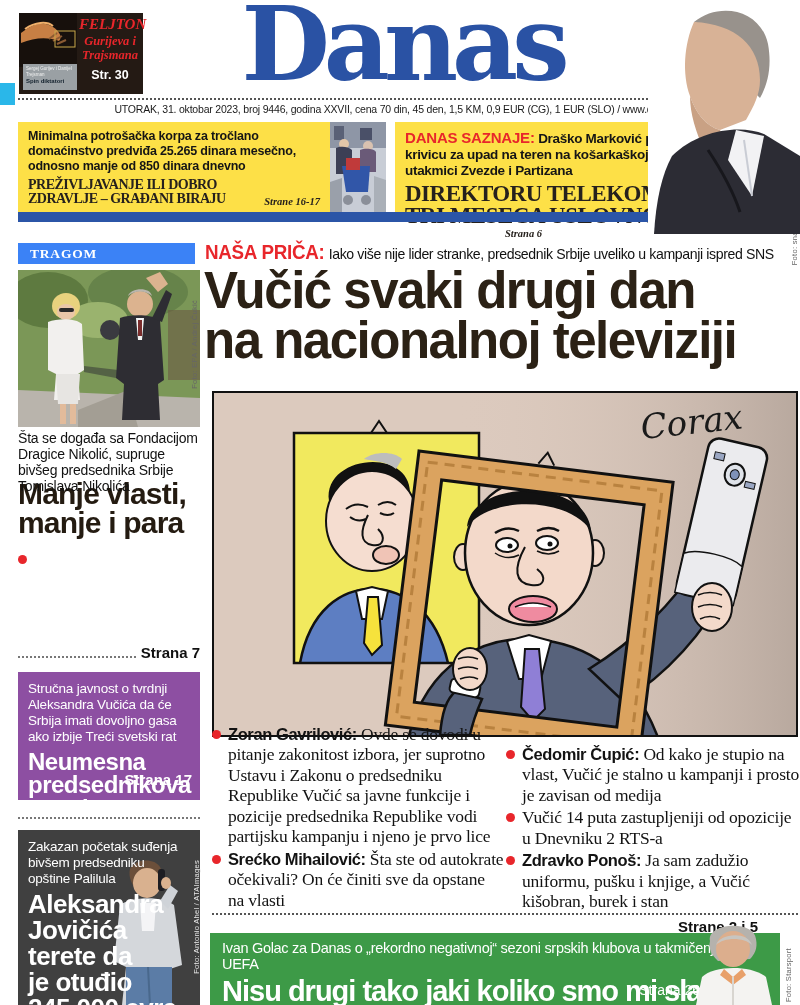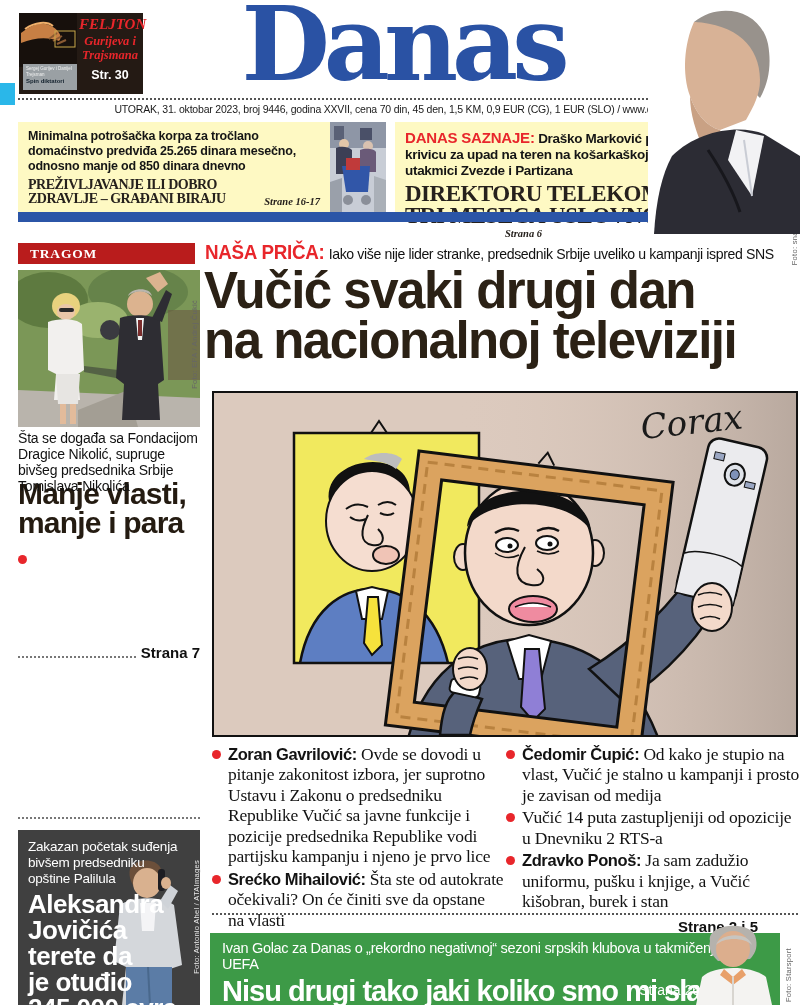--- a/index.html
+++ b/index.html
@@ -22,38 +22,38 @@
   .logo{left:145px;top:-16px;width:515px;text-align:center;
         font-family:"DejaVu Serif",serif;font-weight:bold;font-size:102px;
         letter-spacing:-6px;color:#2a52a4;}
   .mast-dots{left:18px;top:98px;width:782px;border-top:2px dotted #555;height:0;}
   .dateline{left:100px;top:103px;width:600px;text-align:center;font-size:10.5px;
             font-weight:500;color:#1a1a1a;letter-spacing:-0.2px;}
   .header-photo{left:648px;top:0;width:152px;height:234px;z-index:5;}
   .vcap{position:absolute;writing-mode:vertical-rl;transform:rotate(180deg);
         font-size:7.5px;color:#666;letter-spacing:0.3px;}
   
-  .box-gray{background:#fef9c3;}
+  .box-gray{background:#fde047;}
   .tl-box{left:18px;top:122px;width:368px;height:90px;padding:7px 10px;box-sizing:border-box;}
   .tl-kicker{font-size:12.5px;font-weight:bold;line-height:1.2;color:#151515;width:300px;letter-spacing:-0.2px;}
   .serif-head{font-family:"Liberation Serif",serif;font-weight:bold;color:#26211d;
               white-space:pre-line;letter-spacing:-0.5px;}
   .tl-head{font-size:14px;line-height:0.98;margin-top:4px;}
   .page-ref{font-family:"Liberation Serif",serif;font-style:italic;font-weight:bold;
             font-size:10.5px;color:#26211d;}
   .tl-page{position:absolute;right:66px;bottom:5px;}
   .tl-photo{position:absolute;right:0;top:0;width:56px;height:90px;}
   .tr-box{left:395px;top:122px;width:310px;height:90px;padding:7px 10px;box-sizing:border-box;}
   .tr-label{color:#e8262b;font-weight:bold;font-size:15px;letter-spacing:-0.2px;}
   .tr-kicker{font-size:13.5px;font-weight:bold;line-height:1.2;color:#151515;letter-spacing:-0.3px;}
   .tr-head{font-size:23px;line-height:0.98;margin-top:3px;}
   .tr-page{margin-left:100px;display:block;}
   .blue-bar{left:18px;top:212px;width:688px;height:10px;background:#2b55a7;z-index:1;}
   
-  .tragom{left:18px;top:243px;width:177px;height:21px;background:#b91c1c;color:#fff;
+  .tragom{left:18px;top:243px;width:177px;height:21px;background:#3b82f6;color:#fff;
           font-family:"Liberation Serif",serif;font-weight:bold;font-size:13.5px;
           line-height:21px;padding-left:12px;letter-spacing:0.8px;box-sizing:border-box;}
   .lead-line{left:205px;top:241px;width:620px;white-space:nowrap;transform:scaleX(0.94);
              transform-origin:left;}
   .lead-label{color:#e8262b;font-weight:bold;font-size:20px;letter-spacing:-0.3px;}
   .lead-kicker{font-size:15px;font-weight:500;color:#111;letter-spacing:-0.4px;}
   .main-head{left:204px;top:266px;width:596px;font-size:51px;font-weight:bold;
              line-height:0.99;color:#2b2115;letter-spacing:-1.5px;white-space:pre-line;}
   
   .couple-photo{left:18px;top:270px;width:182px;height:157px;}
@@ -75,21 +75,21 @@
   .lc-dots2{left:18px;top:817px;width:182px;border-top:2px dotted #777;height:0;}
   .bluebox{left:18px;top:830px;width:182px;height:175px;background:#404040;color:#fff;
            padding:9px 10px;box-sizing:border-box;}
   .bluebox-head{font-size:26px;font-weight:bold;line-height:1.0;margin-top:4px;
                 letter-spacing:-0.5px;white-space:pre-line;position:relative;z-index:2;}
   .bluebox-photo{position:absolute;right:0;bottom:0;width:100px;height:150px;z-index:1;}
   
   .cartoon{left:212px;top:391px;width:586px;height:346px;background:#dccabe;
            border:2px solid #111;box-sizing:border-box;}
   
-  .quotes-l{left:212px;top:744px;width:292px;}
+  .quotes-l{left:212px;top:724px;width:292px;}
   .quotes-r{left:506px;top:744px;width:294px;}
   .q-item{position:relative;padding-left:16px;margin-bottom:2px;
           font-family:"Liberation Serif",serif;font-size:17.5px;line-height:1.17;
           color:#131313;letter-spacing:-0.2px;}
   .q-name{font-family:"Liberation Sans",sans-serif;font-weight:bold;font-size:16.5px;
           letter-spacing:-0.4px;}
   .q-page{text-align:right;margin-right:42px;font-size:15px;font-weight:bold;
           font-family:"Liberation Sans",sans-serif;margin-top:6px;color:#111;}
   .quotes-dots{left:212px;top:913px;width:586px;border-top:2px dotted #555;height:0;}
   
@@ -214,20 +214,27 @@
 
   <div class="abs lc-subhead">Manje vlasti,
 manje i para</div>
   <div class="abs lc-caption">Šta se događa sa Fondacijom Dragice Nikolić, supruge bivšeg predsednika Srbije Tomislava Nikolića</div>
   <div class="abs lc-bullet">
     <span class="dot"></span>
   </div>
   <div class="abs lc-dots"></div>
   <div class="abs lc-page">Strana 7</div>
 
+  <div class="abs purple-box">
+    <div class="box-kicker">Stručna javnost o tvrdnji Aleksandra Vučića da će Srbija imati dovoljno gasa ako izbije Treći svetski rat</div>
+    <div class="purple-head">Neumesna
+predsednikova
+opaska</div>
+    <div class="purple-page">Strana 17</div>
+  </div>
 
   <div class="abs lc-dots2"></div>
 
   <div class="abs bluebox">
     <svg class="bluebox-photo" viewBox="0 0 100 150">
       <path d="M30,14 C34,4 54,2 60,12 C64,20 62,30 58,36 L38,38 C32,30 28,22 30,14 Z" fill="#6b4f3a"></path>
       <ellipse cx="47" cy="28" rx="14" ry="15" fill="#d9b18f"></ellipse>
       <rect x="58" y="14" width="7" height="22" rx="3" fill="#1d1d22"></rect>
       <path d="M20,50 C30,42 62,40 74,50 L82,110 L70,114 L72,150 L22,150 L26,112 L14,106 Z" fill="#d4d7db"></path>
       <path d="M40,48 L56,48 L54,76 L42,76 Z" fill="#f4f4f6"></path>

